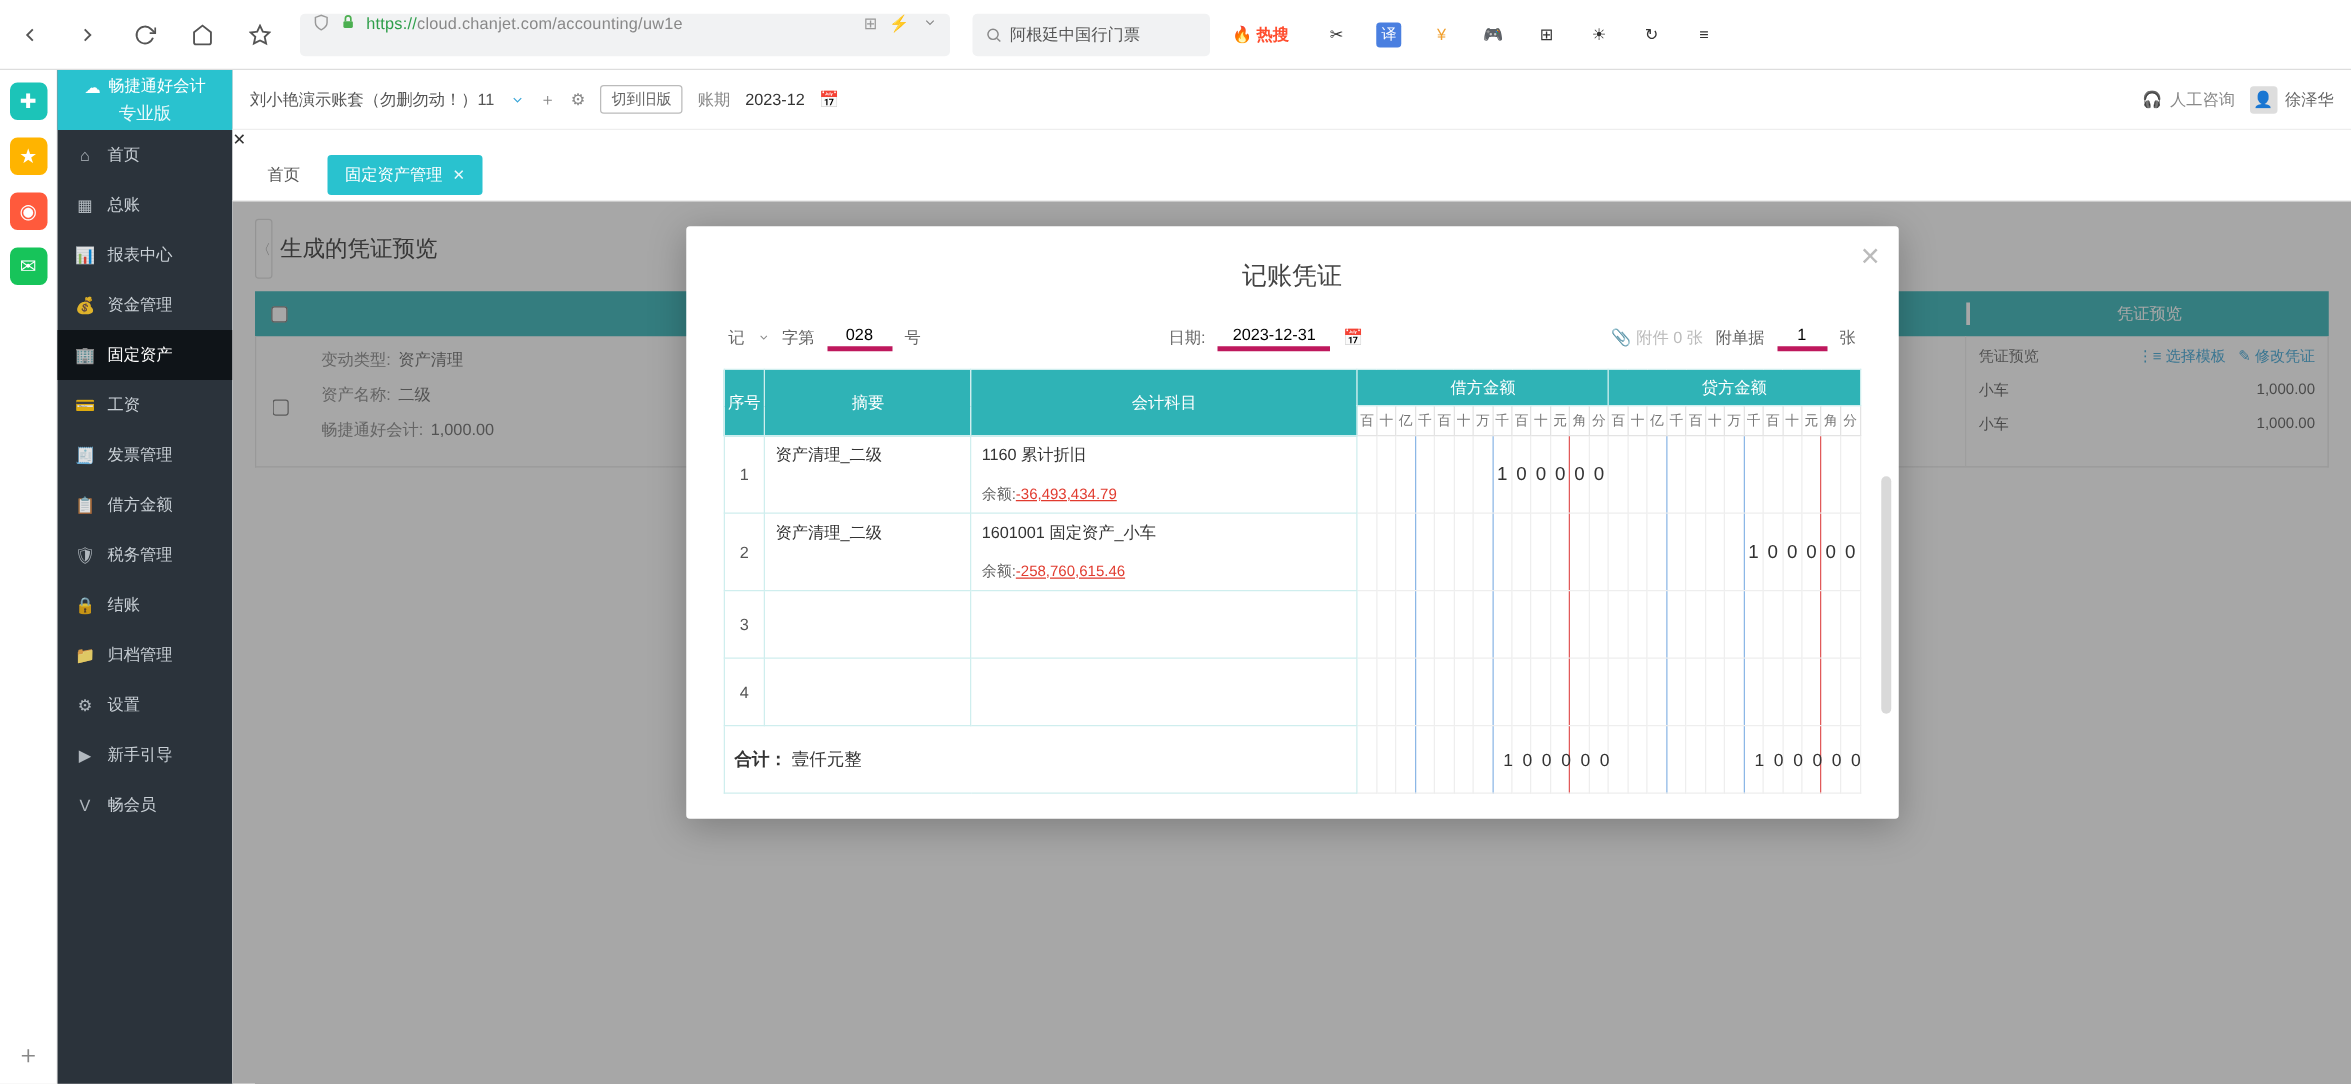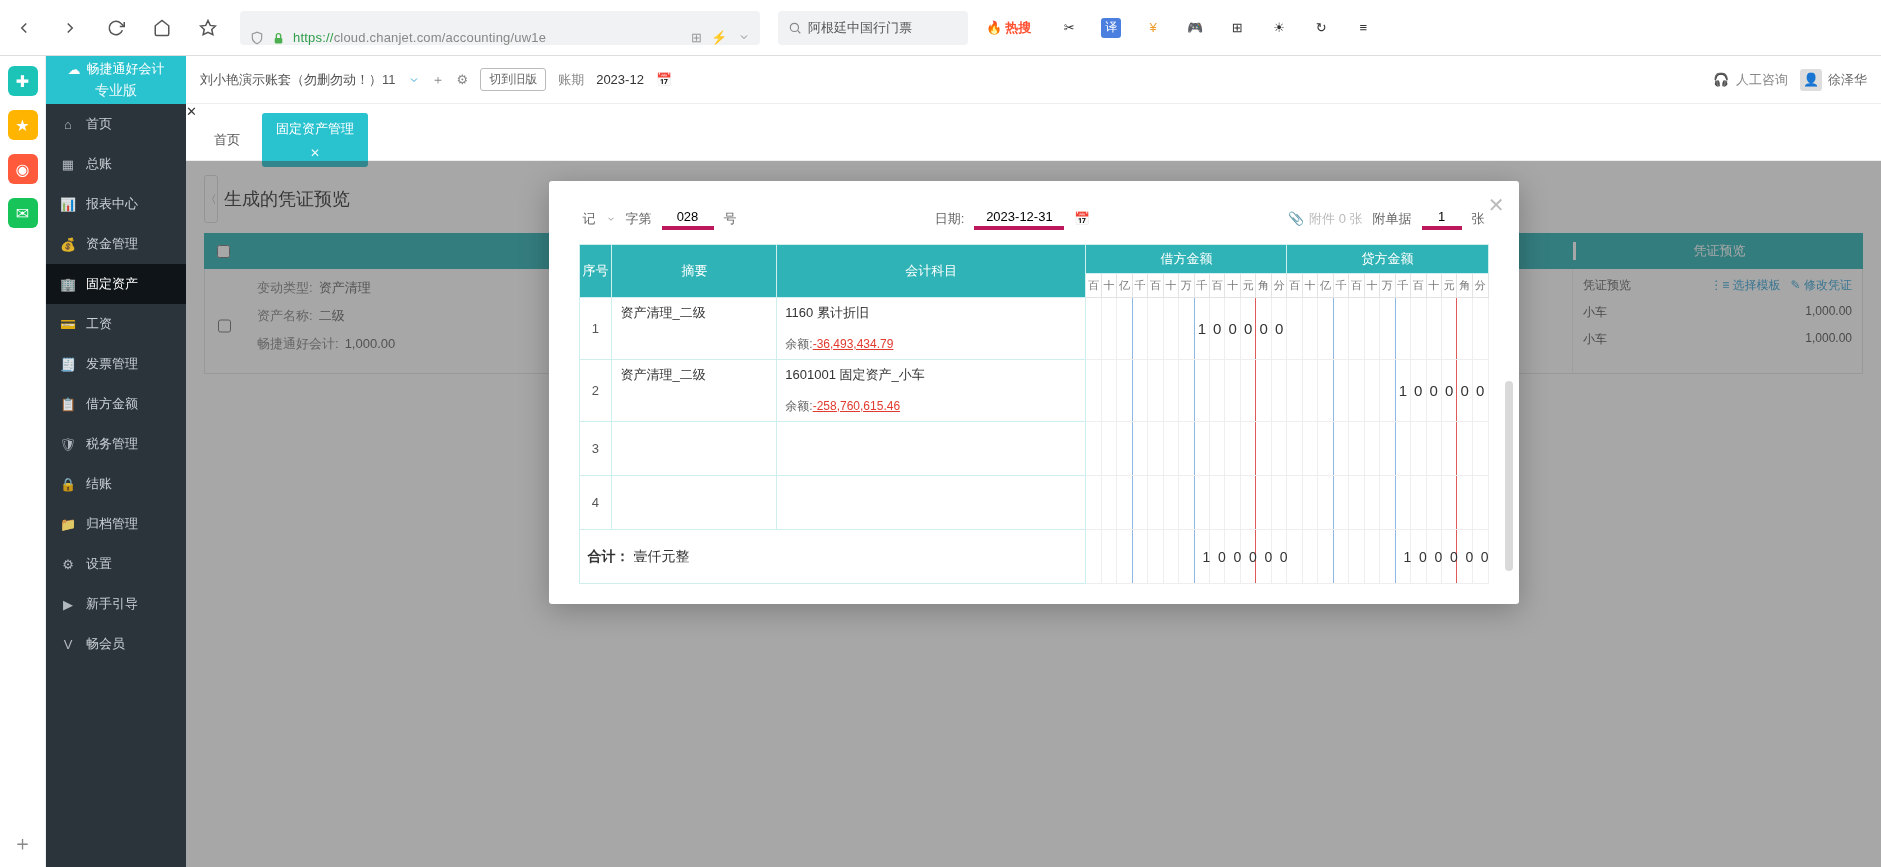--- a/index.html
+++ b/index.html
@@ -1,21 +1,21 @@
 <!DOCTYPE html>
 <html><head>
 <meta charset="utf-8">
 <style>
 * { box-sizing: border-box; margin: 0; padding: 0; }
 body { font-family: "Microsoft YaHei", Arial, sans-serif; font-size: 13px; color: #333; background: #f5f5f5; overflow: hidden; }
 
 
 .browser-bar { height: 56px; background: #fff; border-bottom: 1px solid #ddd; display: flex; align-items: center; padding: 0 10px; gap: 18px; position: relative; }
 .browser-bar .nav-btn { width: 28px; height: 28px; display: flex; align-items: center; justify-content: center; color: #555; cursor: pointer; }
-.browser-bar .url-box { flex: 0 0 520px; height: 34px; background: #f1f2f3; border-radius: 4px; display: flex; align-items: flex-end; padding: 0 10px; gap: 8px; color: #333; }
+.browser-bar .url-box { flex: 0 0 520px; height: 34px; background: #f1f2f3; border-radius: 4px; display: flex; align-items: flex-start; padding: 0 10px; gap: 8px; color: #333; }
 .browser-bar .url-box .lock { color: #4caf50; }
 .browser-bar .url-box .url-text { color: #888; letter-spacing:0.2px; }
 .browser-bar .url-box .url-text .https { color: #2e9e4a; font-weight: 500; }
 .browser-bar .search-box { width: 190px; height: 34px; background: #f1f2f3; border-radius: 4px; display: flex; align-items: center; padding: 0 10px; gap: 6px; color: #555; }
 .browser-bar .hot-badge { color: #ff4d2e; font-weight: bold; display:flex; align-items:center; gap:3px;}
 .browser-bar .tool-icons { display: flex; gap: 22px; align-items: center; margin-left: 10px; }
 .browser-bar .tool-icons .ti { width:20px; height:20px; display:flex; align-items:center; justify-content:center; }
 
 
 .os-launcher { position: absolute; left: 0; top: 56px; bottom: 0; width: 46px; background: #fff; border-right: 1px solid #eee; display:flex; flex-direction:column; align-items:center; gap:14px; padding-top:10px;}
@@ -42,21 +42,21 @@
 .app-header .account-name { color:#555; }
 .app-header .dd { color:#3aa6d8; }
 .app-header .small-btn { border:1px solid #bbb; border-radius:3px; padding:2px 8px; color:#666; font-size:12px;}
 .app-header .spacer { flex:1; }
 .app-header .support { color:#888; display:flex; align-items:center; gap:6px;}
 .app-header .user { display:flex; align-items:center; gap:6px; color:#666;}
 
 
 .tabs { height:42px; display:flex; align-items:center; padding:0 14px; border-bottom:1px solid #eee; gap:8px;}
 .tabs .tab { padding:7px 14px; color:#555; font-size:13px; cursor:pointer;}
-.tabs .tab.active { background:#29c2cf; color:#fff; border-radius:3px; display:flex; align-items:center; gap:8px;flex-direction:column;}
+.tabs .tab.active { background:#29c2cf; color:#fff; border-radius:3px; display:flex; align-items:center; gap:8px;}
 .tabs .tab .x { font-size:12px; opacity:0.9;}
 
 
 .content { flex:1; position:relative; padding:14px 18px; overflow:hidden;}
 .page-title-row { display:flex; align-items:center; justify-content:space-between; margin-bottom:10px;}
 .page-title { font-size:18px; color:#333;}
 .title-handle { width:14px; height:48px; background:#fff; border:1px solid #ddd; border-radius:3px; display:flex; align-items:center; justify-content:center; color:#999; margin-right:6px; font-size:11px;}
 .btn-outline-green { border:1px solid #4bc17a; color:#4bc17a; padding:6px 12px; border-radius:3px; font-size:13px; background:#fff;}
 .btn-green { background:#3bbd74; color:#fff; padding:7px 14px; border-radius:3px; font-size:13px;}
 
@@ -339,20 +339,21 @@
               <span>小车</span>
               <span>1,000.00</span>
             </div>
         </div>
       </div>
 
       <div class="dim-overlay"></div>
 
       <div class="modal">
         <div class="close-x">✕</div>
+        <div class="m-title">记账凭证</div>
         <div class="m-meta">
           <div class="left">
             <span>记</span>
             <span>
                 <svg width="10" height="10" viewBox="0 0 24 24" fill="none" stroke="#888" stroke-width="2">
                   <polyline points="6 9 12 15 18 9"></polyline>
                 </svg>
               </span>
             <span>字第</span>
             <input class="inline" value="028" style="">

